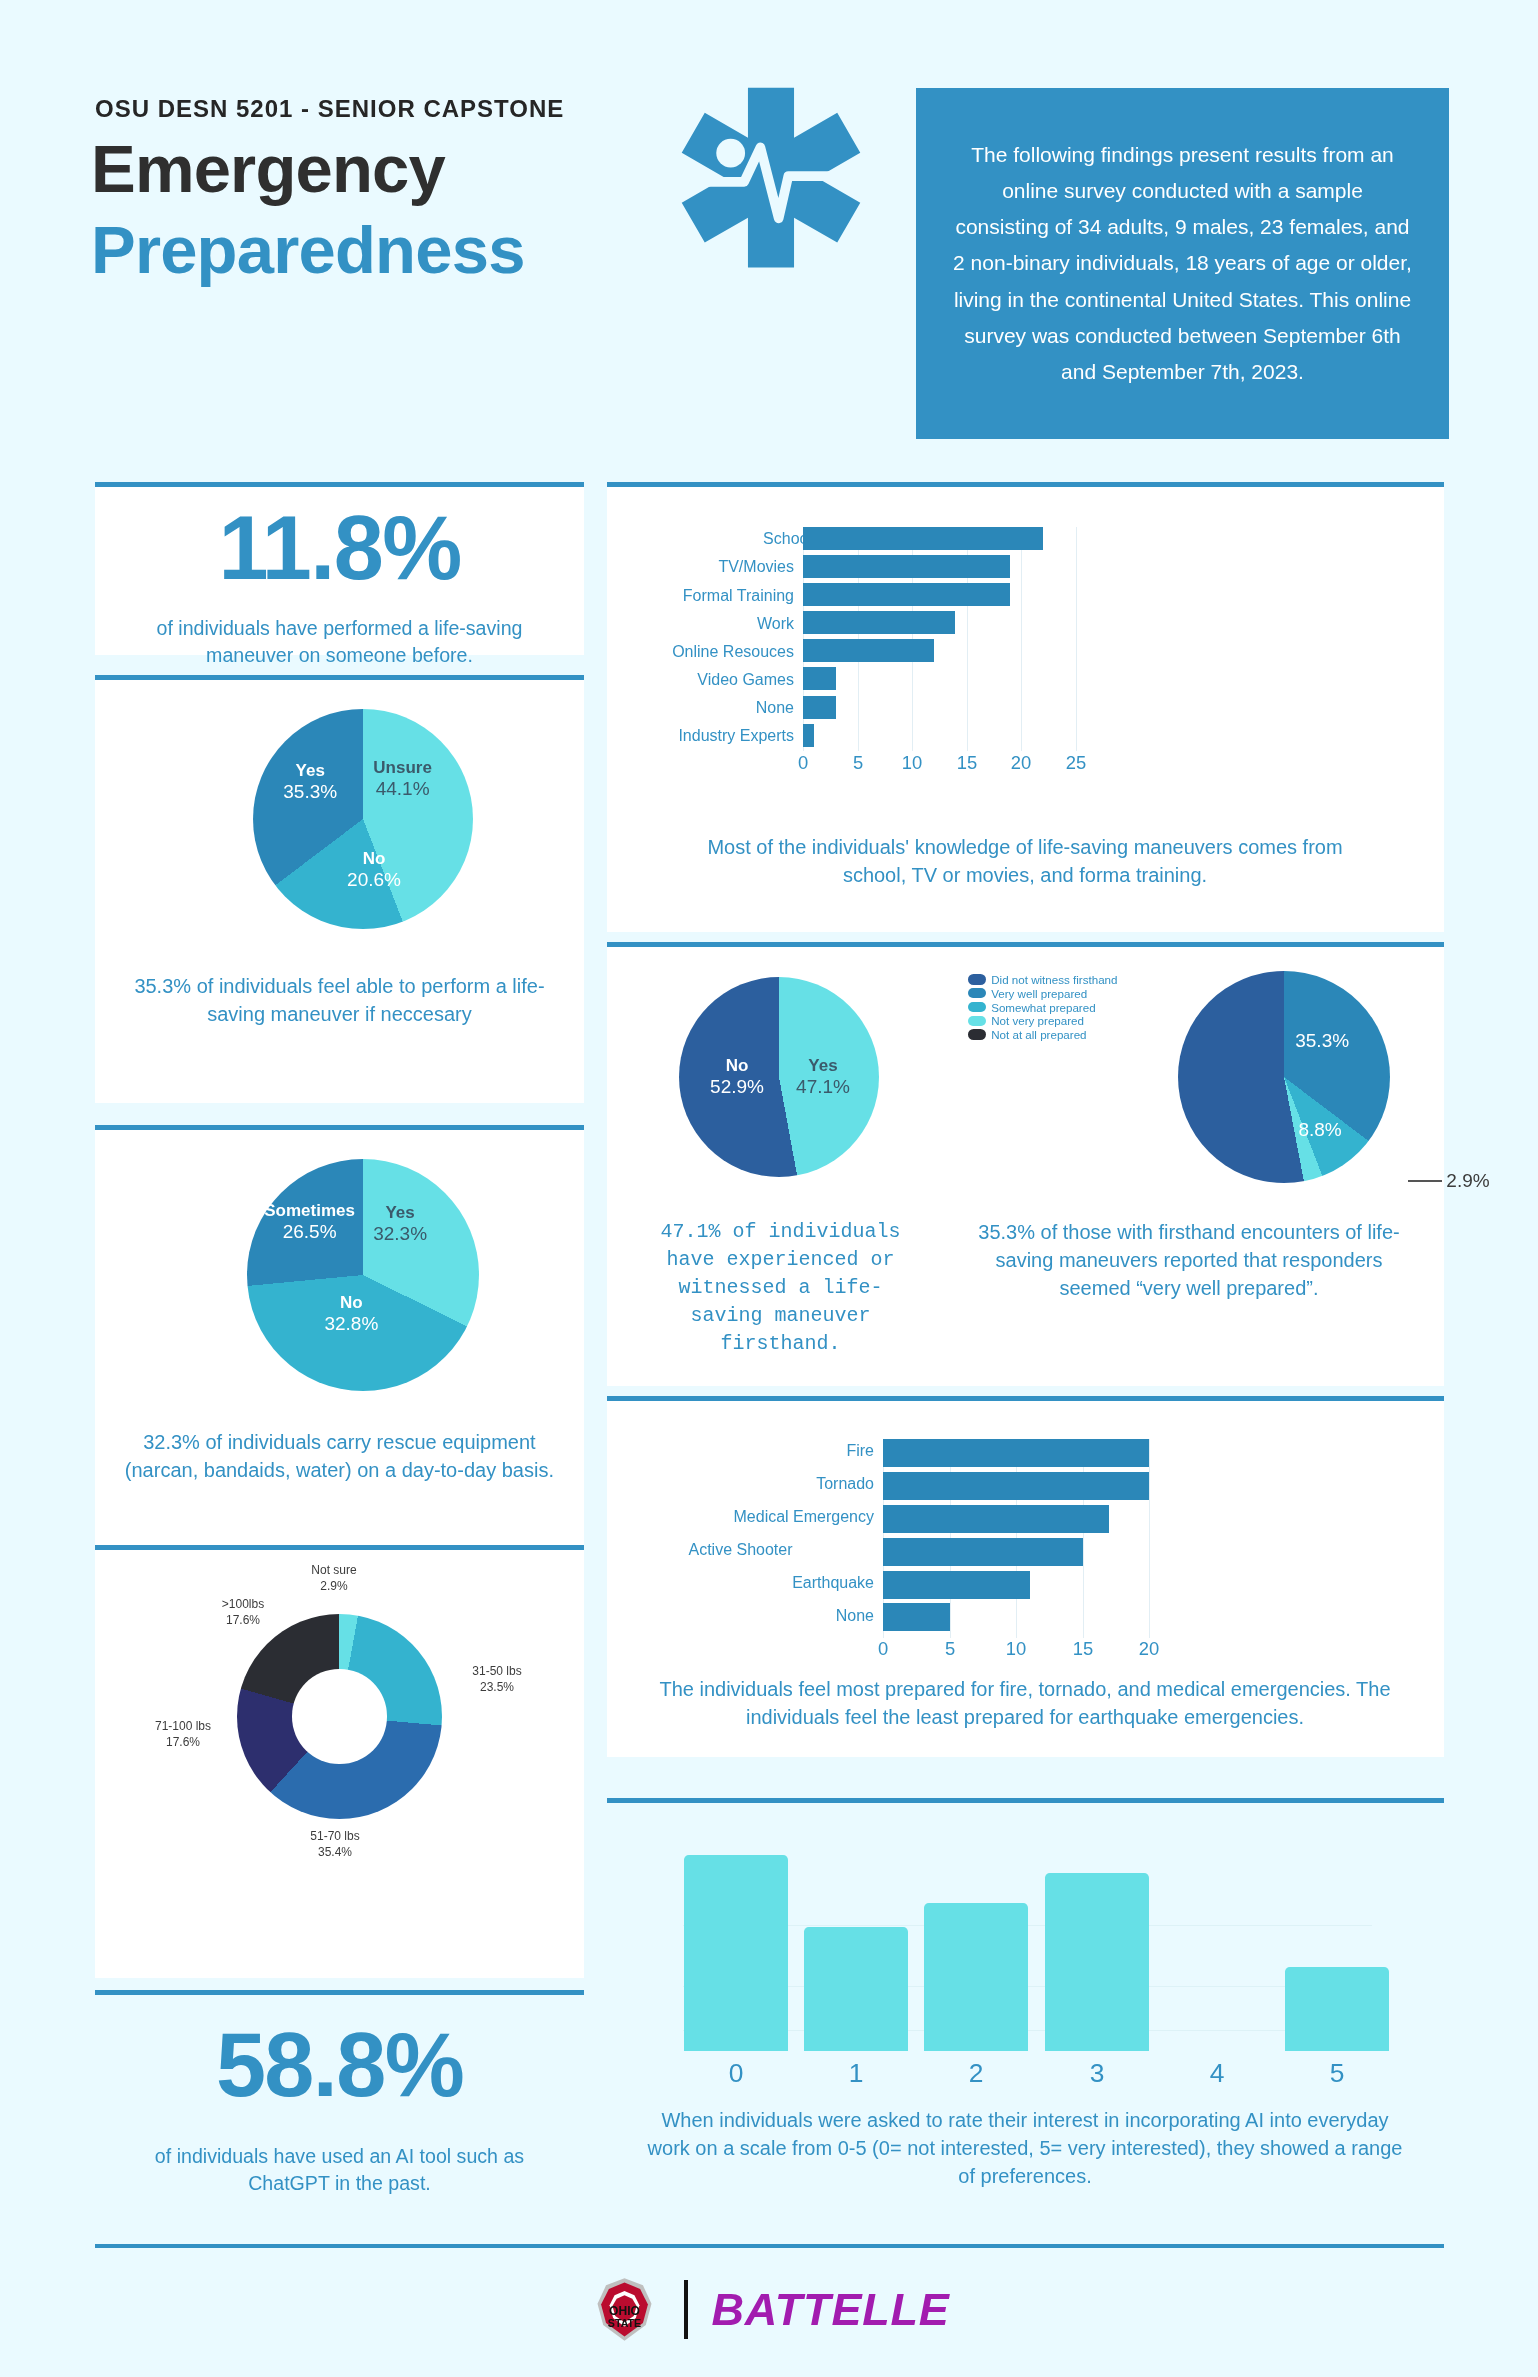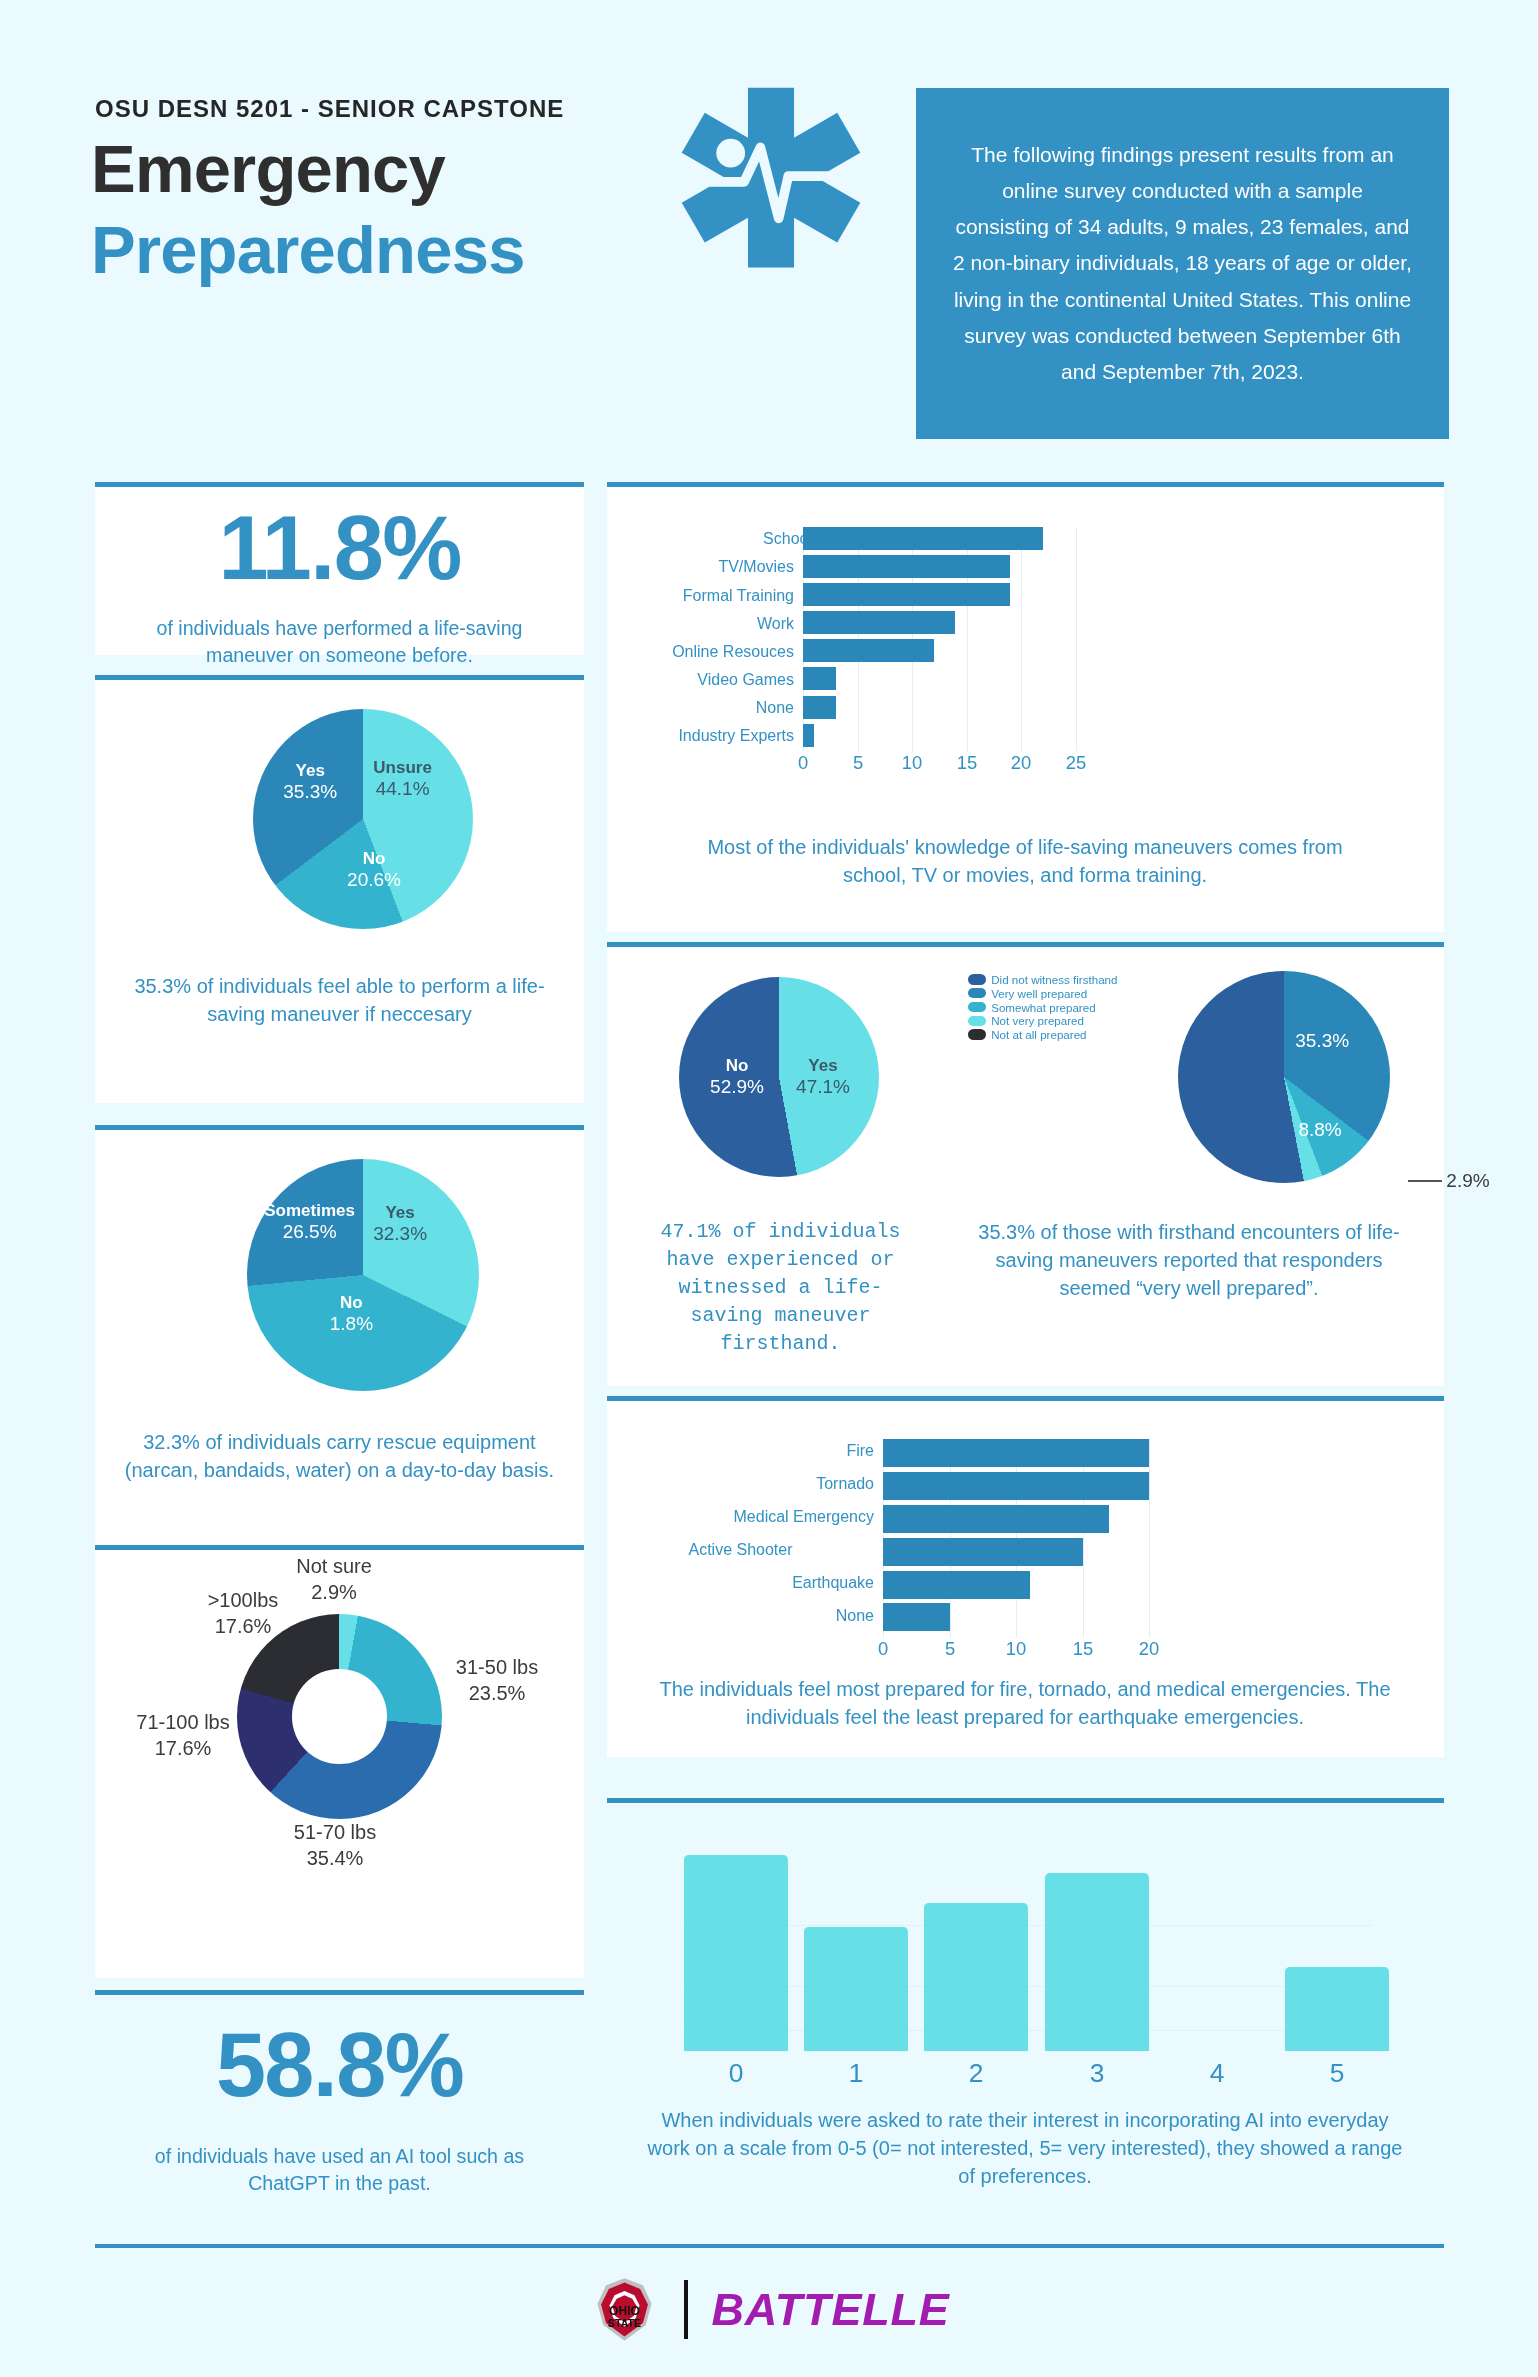--- a/index.html
+++ b/index.html
@@ -80,21 +80,21 @@
   .pie-label .pl-name { font-weight: 700; font-size: 17px; display:block; }
   .pie-label .pl-val  { font-weight: 400; font-size: 19px; display:block; }
   .pl-white { color: #ffffff; }
   .pl-dark  { color: #3b5a6b; }
 
   .donut-hole {
     position: absolute; border-radius: 50%; background: #ffffff;
   }
   .donut-label {
     position: absolute; text-align: center; color: #3c3c3c;
-    font-size: 20px; line-height: 1.3; transform: translate(-50%, -50%); white-space: nowrap;
+    font-size: 12px; line-height: 1.3; transform: translate(-50%, -50%); white-space: nowrap;
   }
 
   .legend { position: absolute; }
   .legend-item { display: flex; align-items: center; margin-bottom: 0.8px; }
   .legend-swatch { width: 17.6px; height: 10.4px; border-radius: 5.6px; margin-right: 5.6px; flex: 0 0 auto; }
   .legend-text { font-size: 11.6px; color: #3391c4; white-space: nowrap; }
 
   
   .footer-rule { position: absolute; left: 95px; top: 2244px; width: 1349px; height: 4px; background: #3391c4; }
   .footer-logos {
@@ -159,21 +159,21 @@
   <div class="rule" style="left:95px; top:1125px; width:489px;"></div>
   <div class="panel" style="left:95px; top:1130px; width:489px; height:425px;">
     <div class="pie-wrap" style="left:152px; top:29px; width:232px; height:232px;">
       <div class="pie" style="background: conic-gradient(#66e0e6 0deg 116.3deg, #34b3cf 116.3deg 264.6deg, #2b87b8 264.6deg 360deg);"></div>
       <div class="pie-label pl-dark" style="left:66%; top:28%;">
         <span class="pl-name">Yes</span>
         <span class="pl-val">32.3%</span>
       </div>
       <div class="pie-label pl-white" style="left:45%; top:67%;">
         <span class="pl-name">No</span>
-        <span class="pl-val">1.8%</span>
+        <span class="pl-val">32.8%</span>
       </div>
       <div class="pie-label pl-white" style="left:27%; top:27%;">
         <span class="pl-name">Sometimes</span>
         <span class="pl-val">26.5%</span>
       </div>
     </div>
     <div class="caption" style="position:absolute; left:22.4px; top:298px; width:444px; font-size:20px;">32.3% of individuals carry rescue equipment (narcan, bandaids, water) on a day-to-day basis.</div>
   </div>
 
   <div class="rule" style="left:95px; top:1545px; width:489px;"></div>

